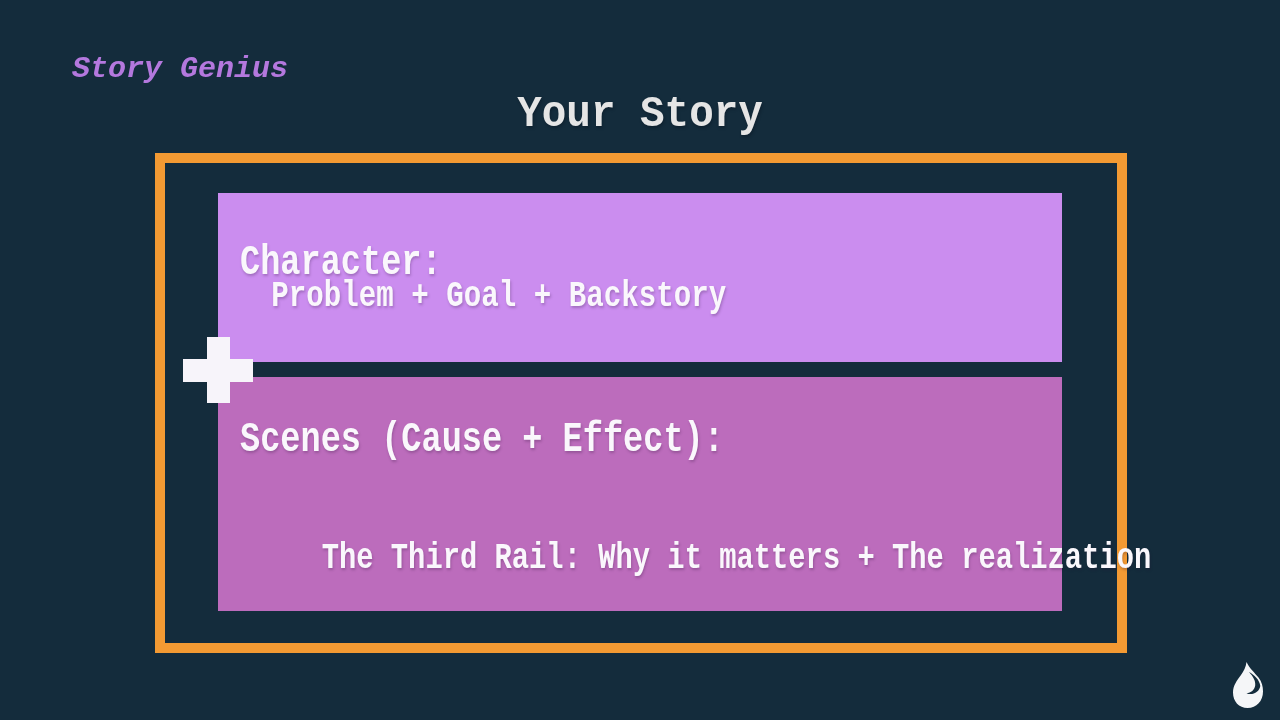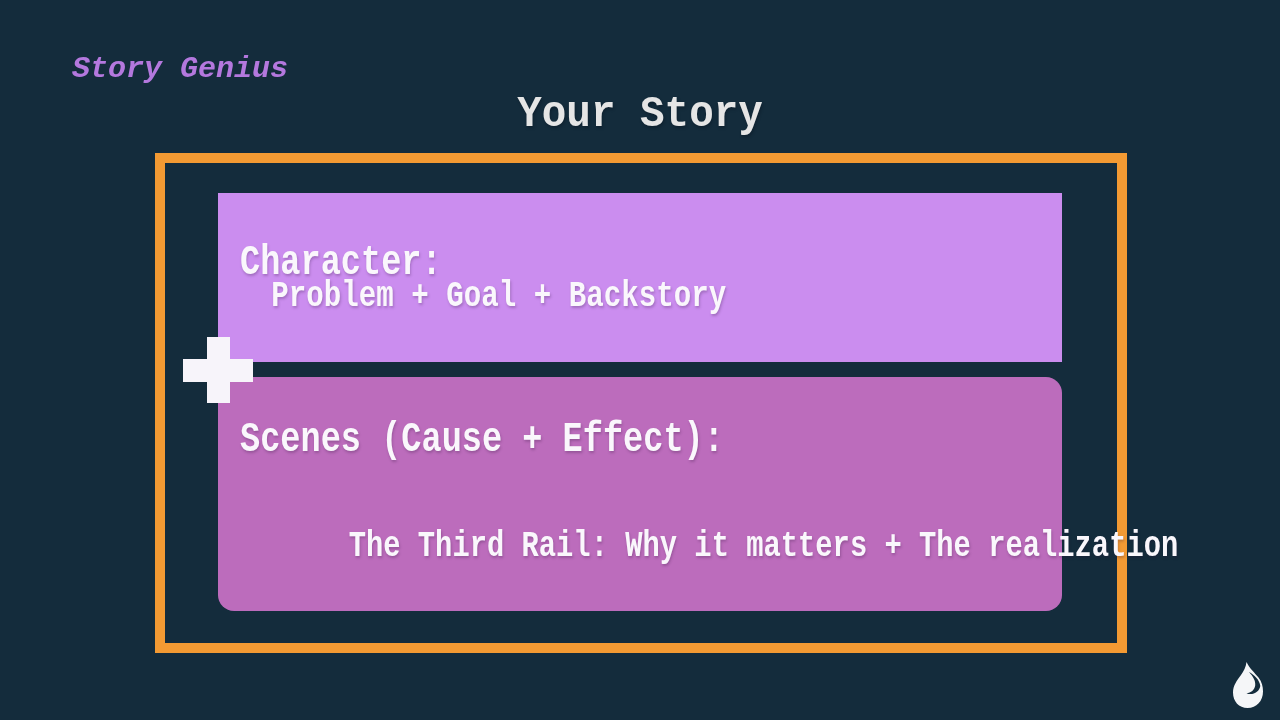--- a/index.html
+++ b/index.html
@@ -52,21 +52,20 @@
     color: #faf7fc;
     text-shadow: 1px 2px 3px rgba(40, 15, 50, 0.25);
   }
   .box1 {
     top: 193px; height: 169px;
     background: #cb8def;
   }
   .box2 {
     top: 377px; height: 234px;
     background: #bc6cbc;
-    border-radius: 16px;
   }
   .box-heading {
     position: absolute;
     left: 22px;
     font-size: 42px;
     font-weight: bold;
     line-height: 1;
     white-space: nowrap;
   }
   .box1 .box-heading { top: 23px; margin-top: 26px; }
@@ -81,21 +80,21 @@
     white-space: nowrap;
   }
   .sq { display: inline-block; transform-origin: 50% 50%; }
   .sq-head   { transform: scaleX(0.80); transform-origin: 0 50%; }
   .sq-title  { transform: scaleX(0.93); }
   .sq-sub1   { transform: scaleX(0.81); }
   .sq-line2  { transform: scaleX(0.88); }
   .sq-line3  { transform: scaleX(0.80); }
   .pos-sub1  { top: 86px; }
   .pos-line2 { top: 108px; }
-  .pos-line3 { top: 152px; margin-left: 27px; }
+  .pos-line3 { top: 164px; }
   .plus {
     position: absolute;
     left: 183px; top: 337px;
     width: 70px; height: 66px;
   }
   .plus .bar-v {
     position: absolute;
     left: 23.5px; top: 0;
     width: 23px; height: 66px;
     background: #f7f4fa;

